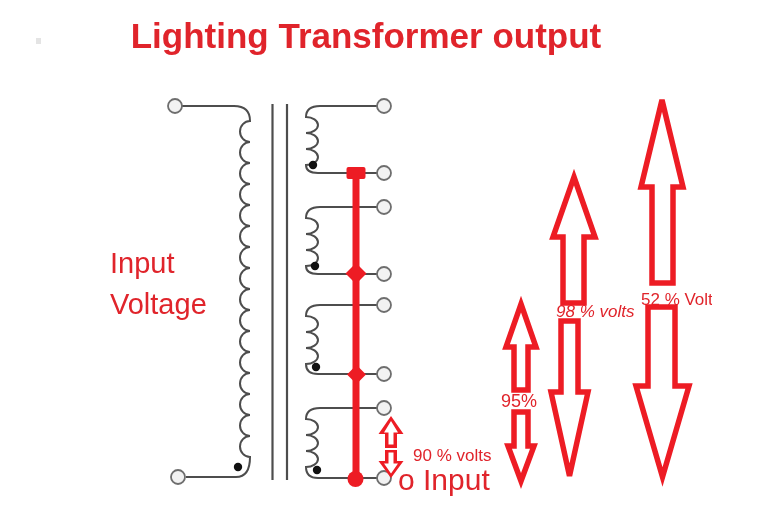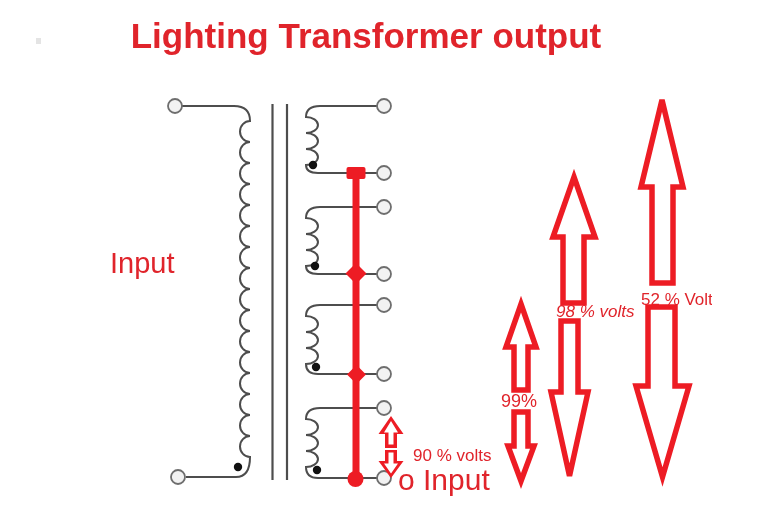--- a/index.html
+++ b/index.html
@@ -33,25 +33,26 @@
 </style>
 </head>
 <body>
 
 <div id="stage">
 
   <div id="title" class="redtext">Lighting Transformer output</div>
 
   <div id="input-voltage" class="redtext">
     <div>Input</div>
+    <div>Voltage</div>
   </div>
 
   <div id="label-90" class="redtext">90 % volts</div>
   <div id="label-0" class="redtext">o Input</div>
-  <div id="label-95" class="redtext">99%</div>
+  <div id="label-95" class="redtext">95%</div>
   <div id="label-98" class="redtext">98 % volts</div>
   <div id="label-100" class="redtext">52 % Volt</div>
 
   <svg width="768" height="514" viewBox="0 0 768 514">
 
     <rect x="36" y="38" width="5" height="6" class="artifact-gray"></rect>
     <rect x="712" y="227" width="6" height="5" class="artifact-red"></rect>
     <rect x="712" y="235" width="5" height="4" class="artifact-red"></rect>
 
     <g>

